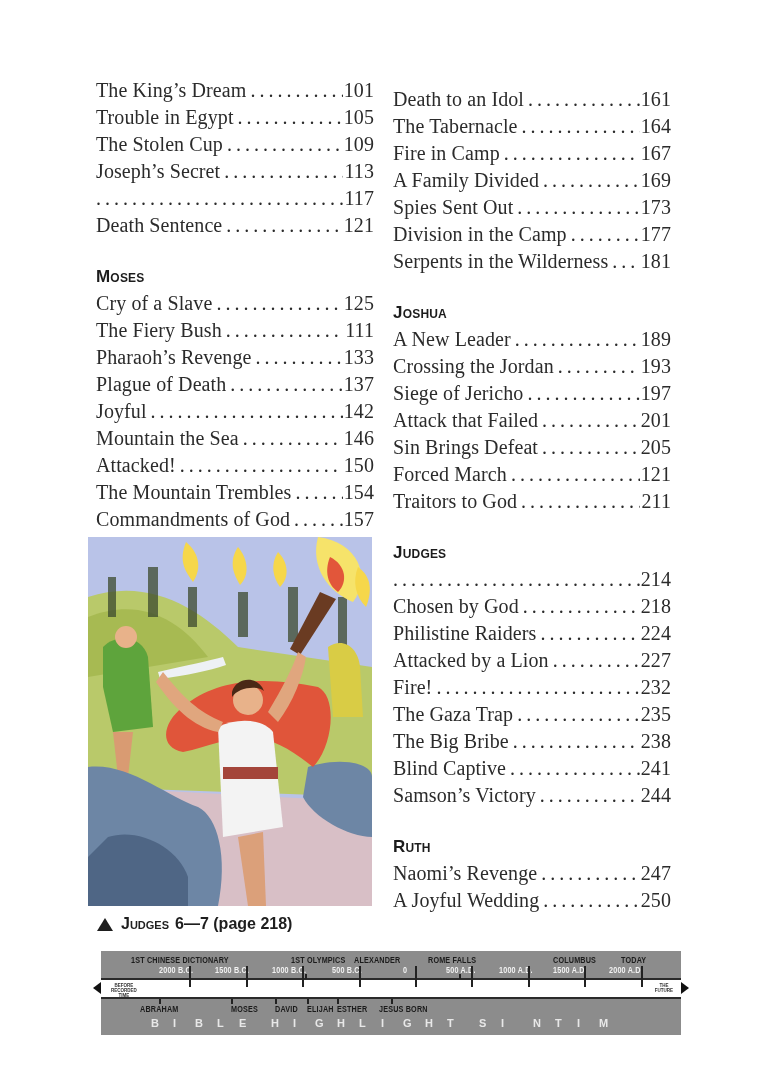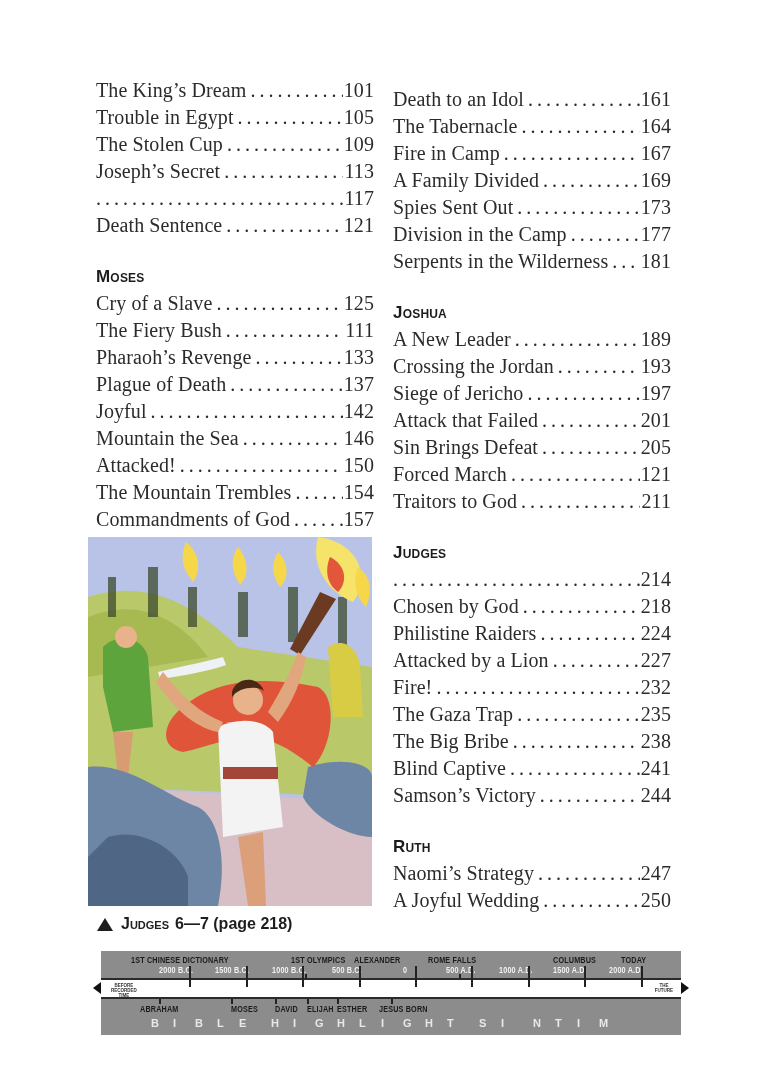--- a/index.html
+++ b/index.html
@@ -304,21 +304,21 @@
       <div class="entry">
         <span class="title">Samson’s Victory</span>
         <span class="leader"></span>
         <span class="page">244</span>
       </div>
     </div>
   <div class="gap"></div>
   <div class="section-head">Ruth</div>
   <div id="right-ruth">
       <div class="entry">
-        <span class="title">Naomi’s Strategy</span>
+        <span class="title">Naomi’s Revenge</span>
         <span class="leader"></span>
         <span class="page">247</span>
       </div>
       <div class="entry">
         <span class="title">A Joyful Wedding</span>
         <span class="leader"></span>
         <span class="page">250</span>
       </div>
     </div>
 </div>

